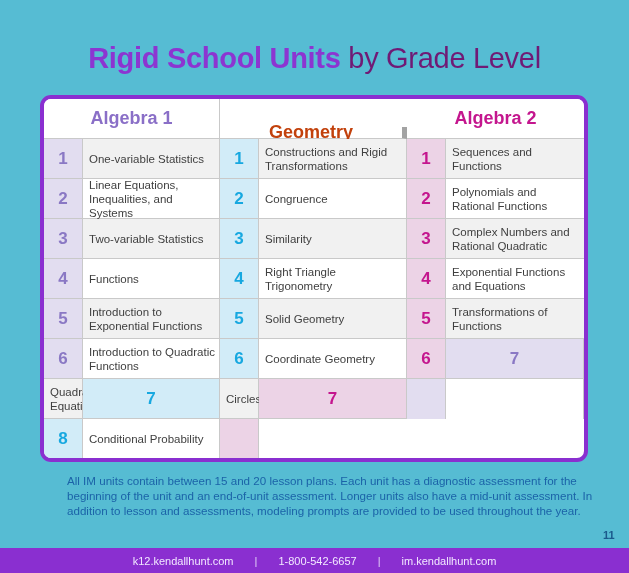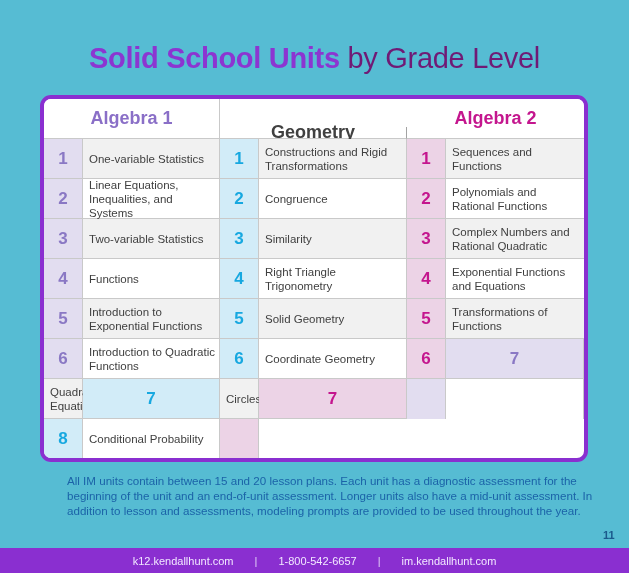--- a/index.html
+++ b/index.html
@@ -25,21 +25,21 @@
     grid-template-columns: 39px 137px 39px 148px 39px 138px;
     grid-template-rows: 40px repeat(8, 40px);
     width: 100%; height: 100%;
   }
   .hdr {
     display: flex; align-items: center; justify-content: center;
     font-weight: bold; font-size: 18px; border-bottom: 1px solid #c9c9c9;
     background: #ffffff;
   }
   .hdr.c1 { grid-column: 1 / span 2; color: #8a6fc7; border-right: 1px solid #c9c9c9; }
-  .hdr.c2 { grid-column: 3 / span 2; color: #404040; border-right: 1px solid #a3a3a3; margin-top: 28px; }
+  .hdr.c2 { grid-column: 3 / span 2; color: #c2410c; border-right: 5px solid #a3a3a3; margin-top: 28px; }
   .hdr.c3 { grid-column: 5 / span 2; color: #c4168e; }
 
   .num {
     display: flex; align-items: center; justify-content: center;
     font-weight: bold; font-size: 17px; border-bottom: 1px solid #c9c9c9;
     border-right: 1px solid #c9c9c9;
   }
   .num.a1 { background: #e2ddf0; color: #8a78c4; }
   .num.geo { background: #d2ecf8; color: #17a8e0; }
   .num.a2 { background: #ecd3e6; color: #c4168e; }
@@ -64,21 +64,21 @@
     position: absolute; left: 0; top: 548px; width: 629px; height: 25px;
     background: #8a2fd0; color: #f2e8ff; font-size: 11px;
     display: flex; align-items: center; justify-content: center; gap: 21px;
   }
   .footer .sep { color: #e0cdf5; }
 </style>
 </head>
 <body>
 
 <div class="title">
-  <span class="bold">Solid School Units</span><span class="light"> by Grade Level</span>
+  <span class="bold">Rigid School Units</span><span class="light"> by Grade Level</span>
 </div>
 
 <div class="table-wrap">
   <div class="grid" id="grid">
     <div class="hdr c1">Algebra 1</div>
     <div class="hdr c2">Geometry</div>
     <div class="hdr c3">Algebra 2</div>
   <div class="num a1">1</div>
       <div class="txt row-odd">One-variable Statistics</div>
       <div class="num geo">1</div>

